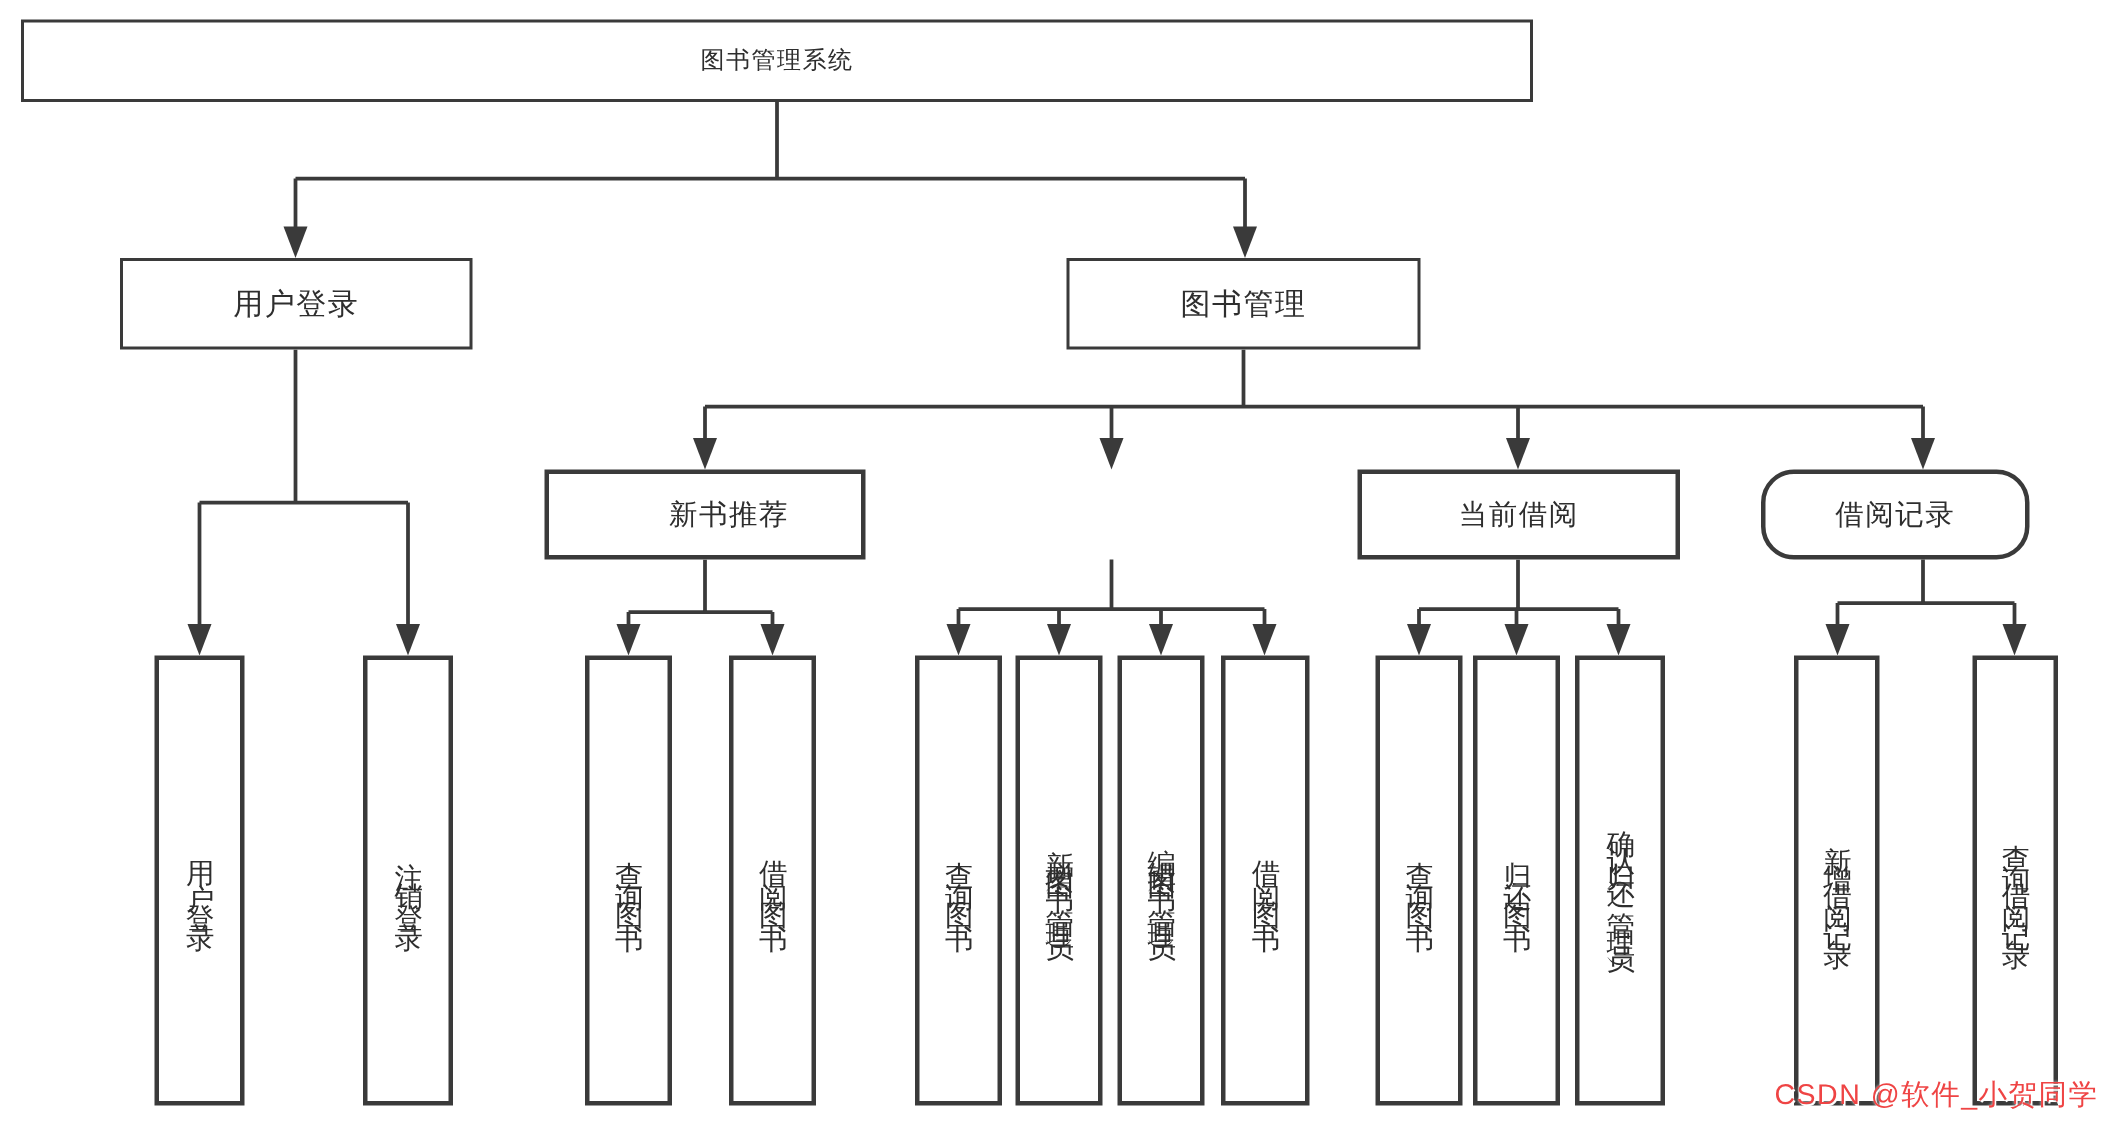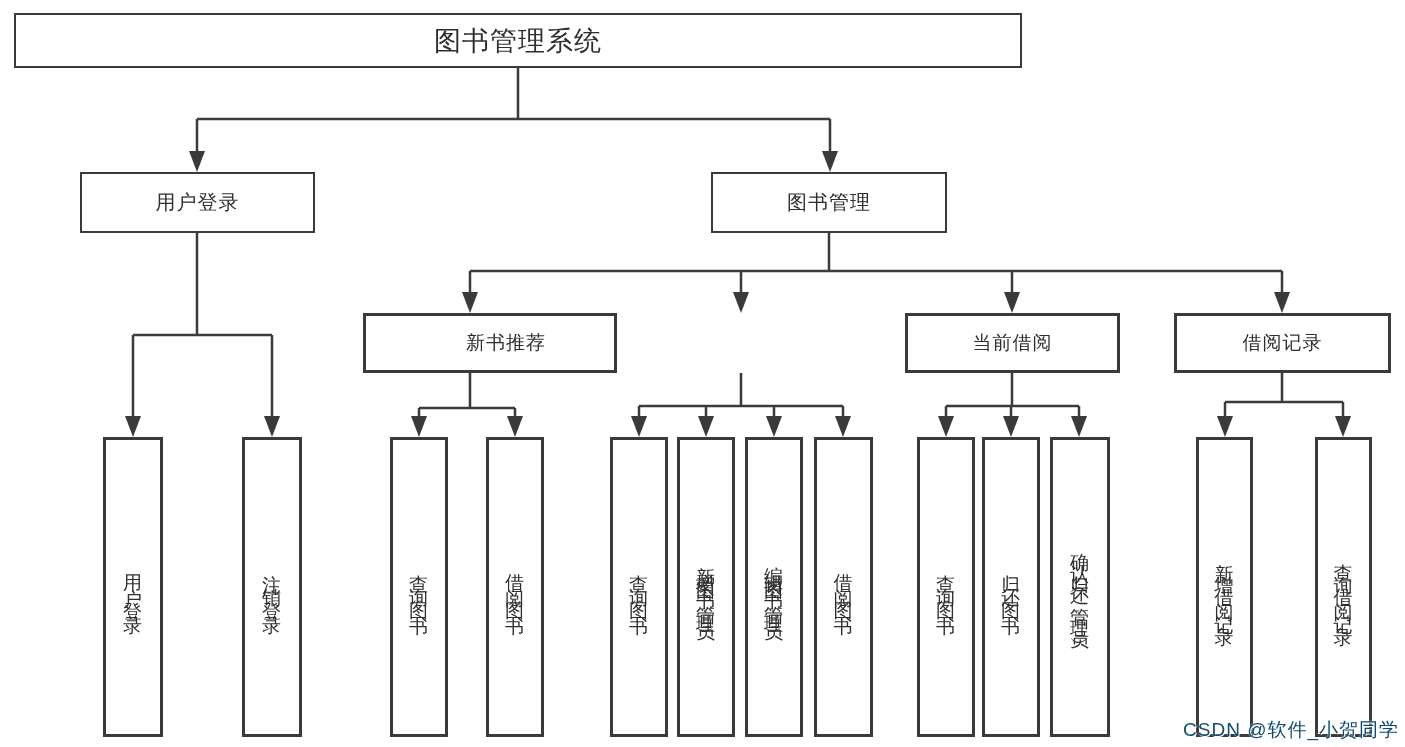--- a/index.html
+++ b/index.html
@@ -21,21 +21,21 @@
   .box {
     position: absolute;
     background: #ffffff;
     border: 2px solid #3a3a3a;
     box-sizing: border-box;
     display: flex;
     align-items: center;
     justify-content: center;
     z-index: 2;
   }
-  .box.root { font-size: 27px; letter-spacing: 1px; }
+  .box.root { font-size: 16px; letter-spacing: 1px; }
   .box.lvl2 { font-size: 20px; letter-spacing: 1px; }
   .box.lvl3 { border-width: 3px; font-size: 19px; letter-spacing: 1px; }
   .vcol {
     position: absolute;
     top: 437px;
     height: 300px;
     background: #ffffff;
     border: 3px solid #3a3a3a;
     box-sizing: border-box;
     display: flex;
@@ -52,21 +52,21 @@
   .ls14 span { letter-spacing: 14px; }
   .ls13 span { letter-spacing: 13px; }
   .ls11 span { letter-spacing: 11px; }
   .ls8  span { letter-spacing: 8px; }
   .watermark {
     position: absolute;
     right: 6px;
     bottom: 4px;
     z-index: 3;
     font-size: 19px;
-    color: #0c4a6e;
+    color: #ef4444;
     text-shadow: 0 0 2px #ffffff, 1px 1px 0 #ffffff;
     letter-spacing: 1px;
     white-space: nowrap;
   }
 </style>
 </head>
 <body>
 
 <div class="canvas">
 
@@ -103,27 +103,27 @@
     <span>图书管理系统</span>
   </div>
 
   <div class="box lvl2" style="left:80px; top:172px; width:235px; height:61px;">
     <span>用户登录</span>
   </div>
   <div class="box lvl2" style="left:711px; top:172px; width:236px; height:61px;font-family:Liberation Mono, monospace;">
     <span>图书管理</span>
   </div>
 
-  <div class="box lvl3" style="left:363px; top:313px; width:254px; height:60px;padding-left:32px;">
+  <div class="box lvl3" style="left:363px; top:313px; width:214px; height:60px;padding-left:32px;">
     <span>新书推荐</span>
   </div>
   <div class="box lvl3" style="left:905px; top:313px; width:215px; height:60px;">
     <span>当前借阅</span>
   </div>
-  <div class="box lvl3" style="left:1174px; top:313px; width:217px; height:60px;">
+  <div class="box lvl3" style="left:1174px; top:313px; width:179px; height:60px;border-radius:22px;">
     <span>借阅记录</span>
   </div>
 
   <div class="vcol ls14" style="left:103px; width:60px;">
     <span>用户登录</span>
   </div>
   <div class="vcol ls14" style="left:242px; width:60px;">
     <span>注销登录</span>
   </div>
 

